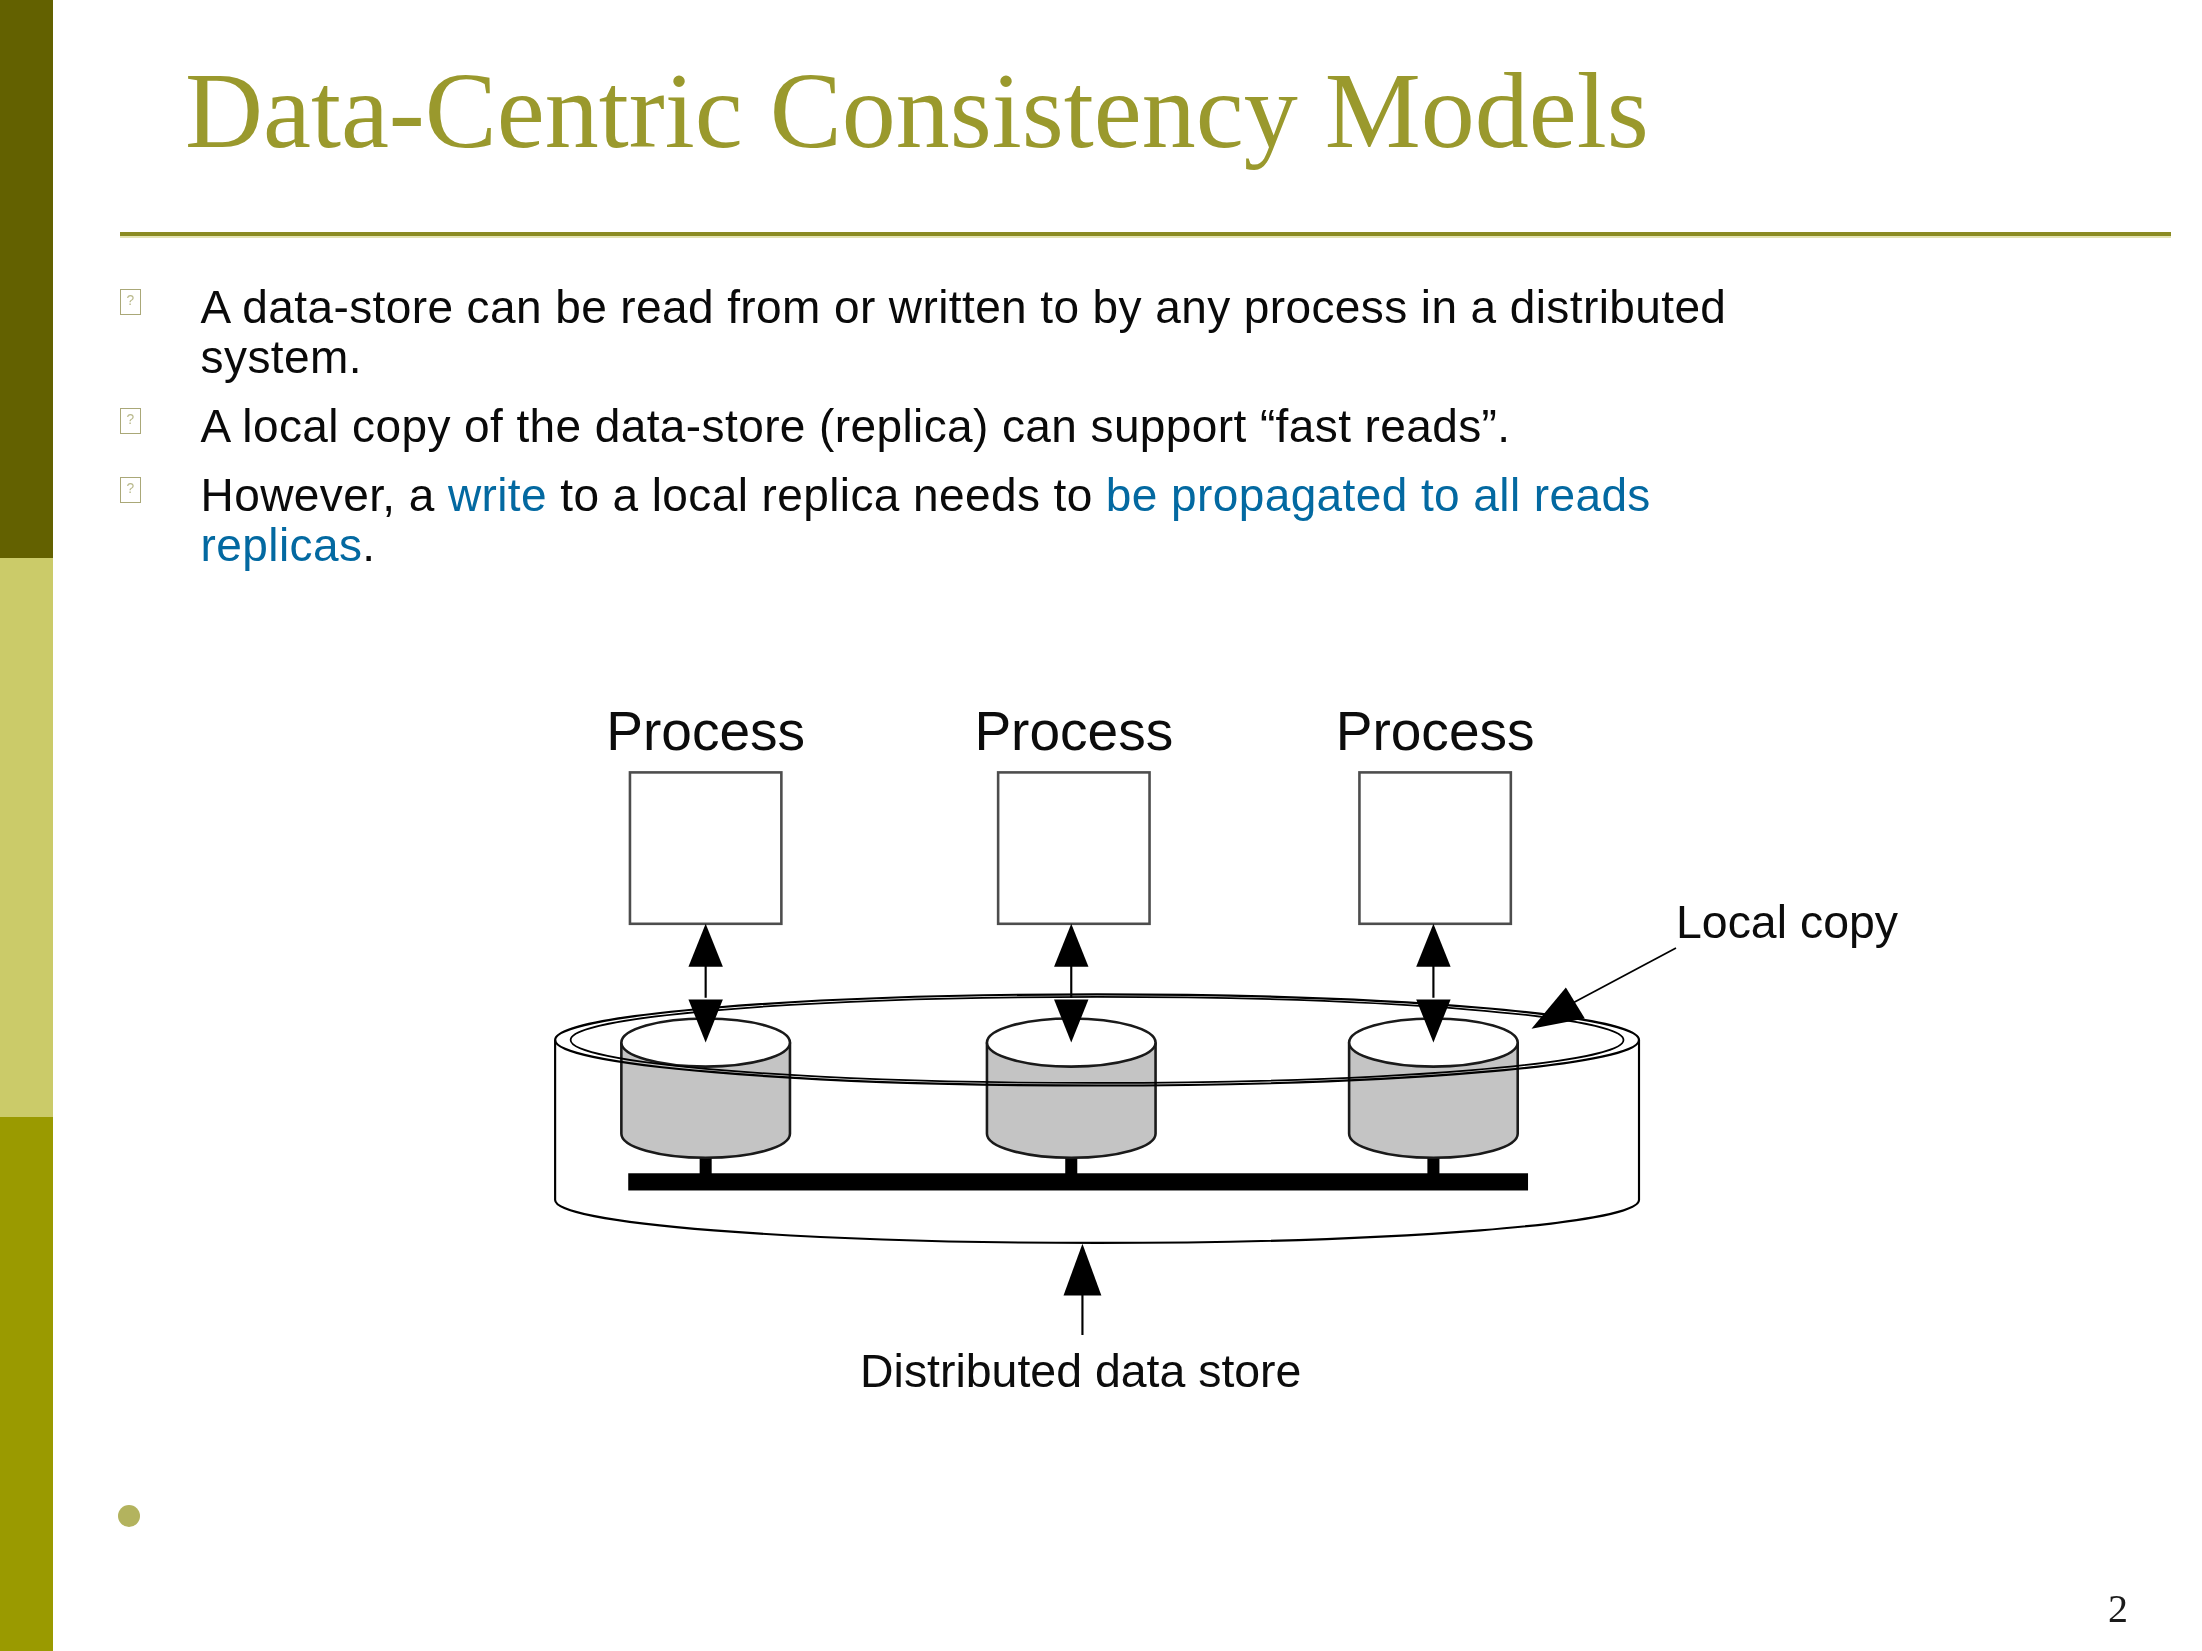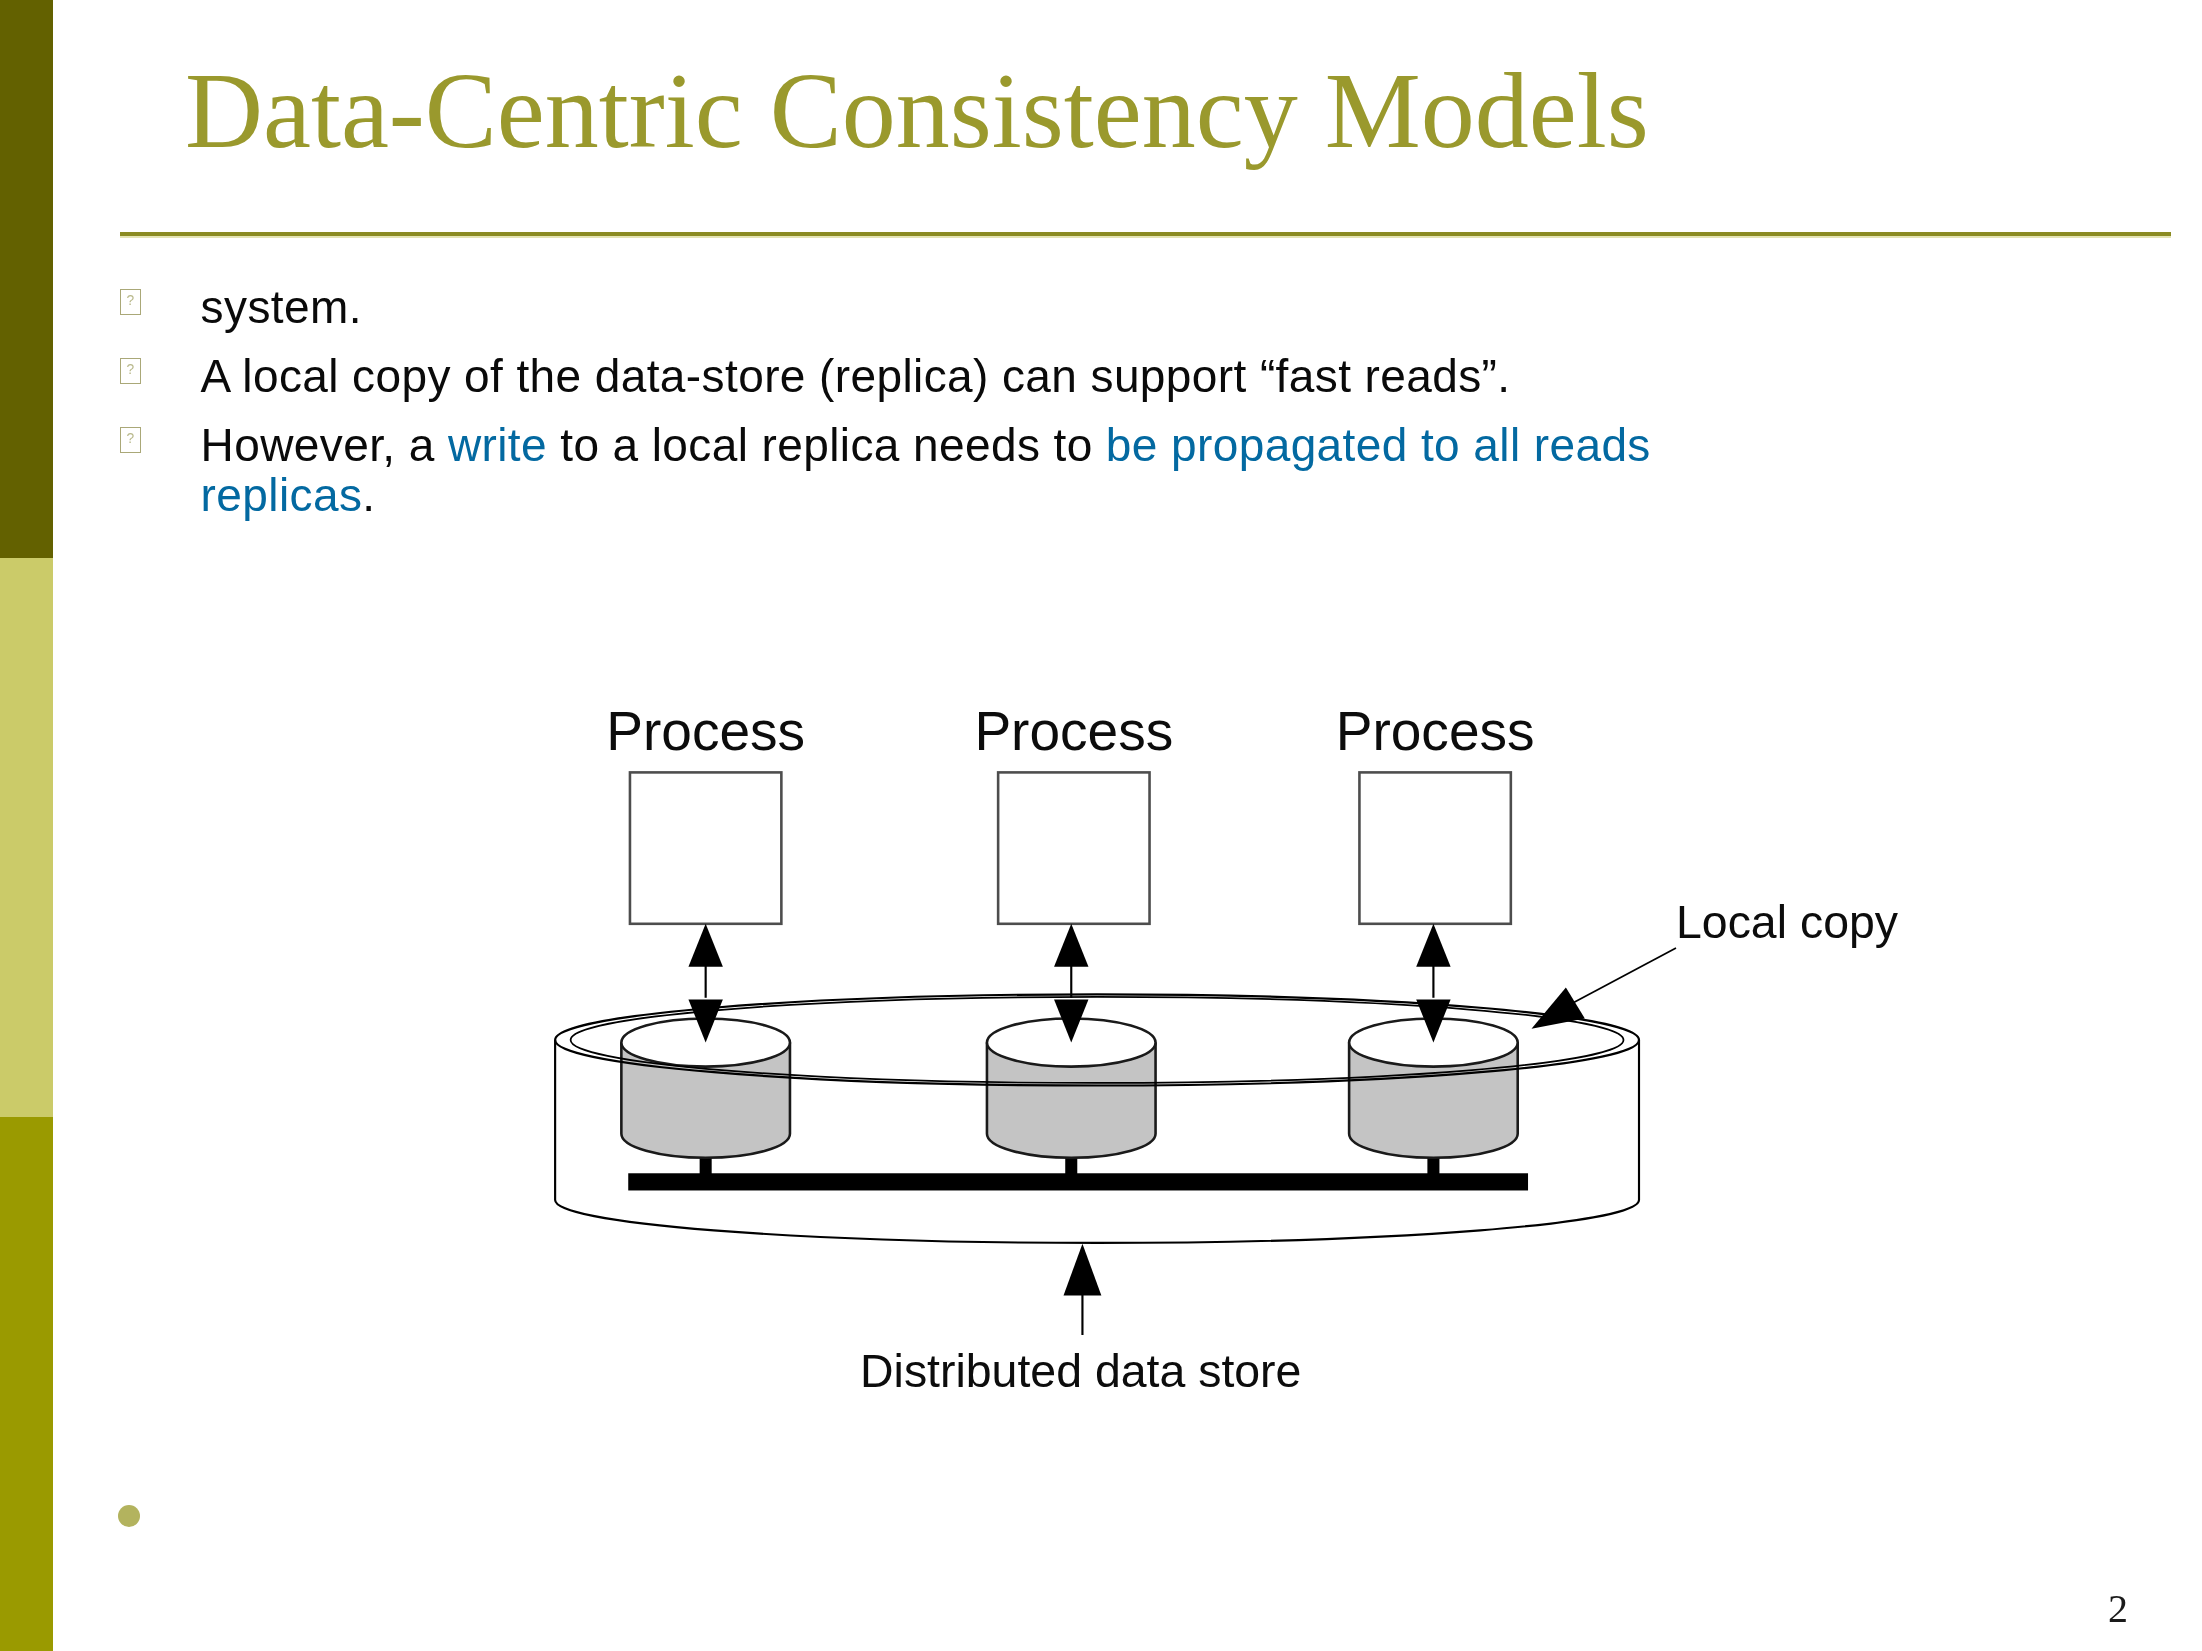--- a/index.html
+++ b/index.html
@@ -49,20 +49,21 @@
   </div>
 
   <div class="title">Data-Centric Consistency Models</div>
   <div class="title-rule"></div>
 
   <div class="bullets">
 
     <div class="bullet-row">
       <span class="tofu"></span>
       <div class="btext">
+        <div>A data-store can be read from or written to by any process in a distributed</div>
         <div>system.</div>
       </div>
     </div>
 
     <div class="bullet-row">
       <span class="tofu"></span>
       <div class="btext">
         <div>A local copy of the data-store (replica) can support “fast reads”.</div>
       </div>
     </div>

